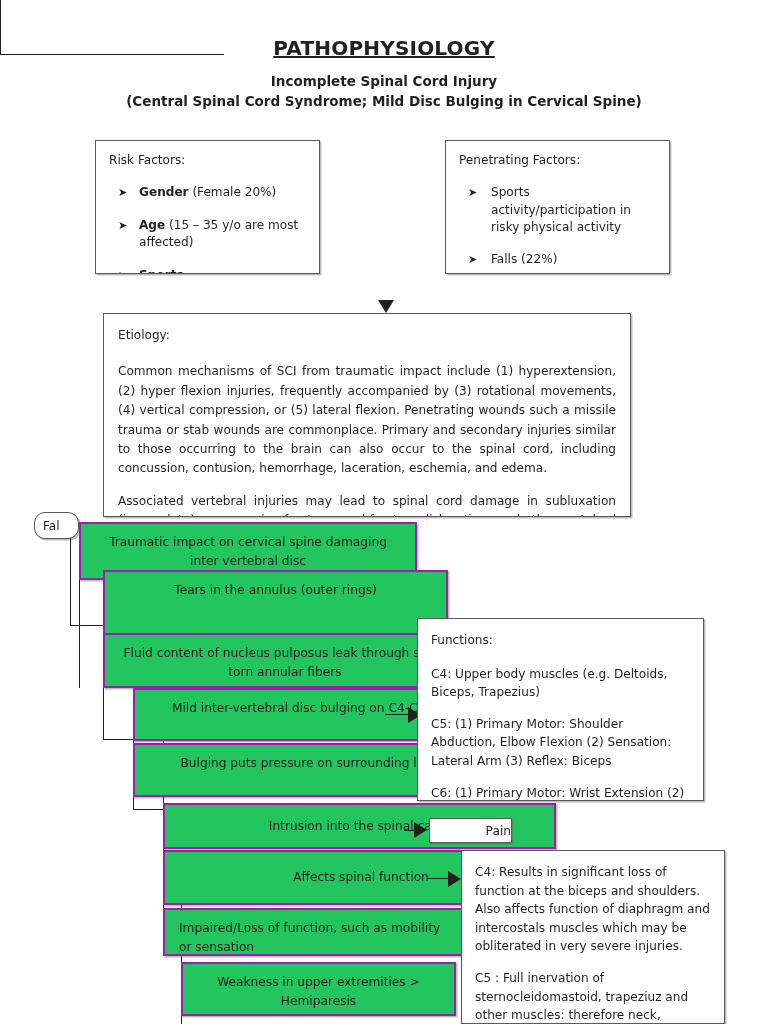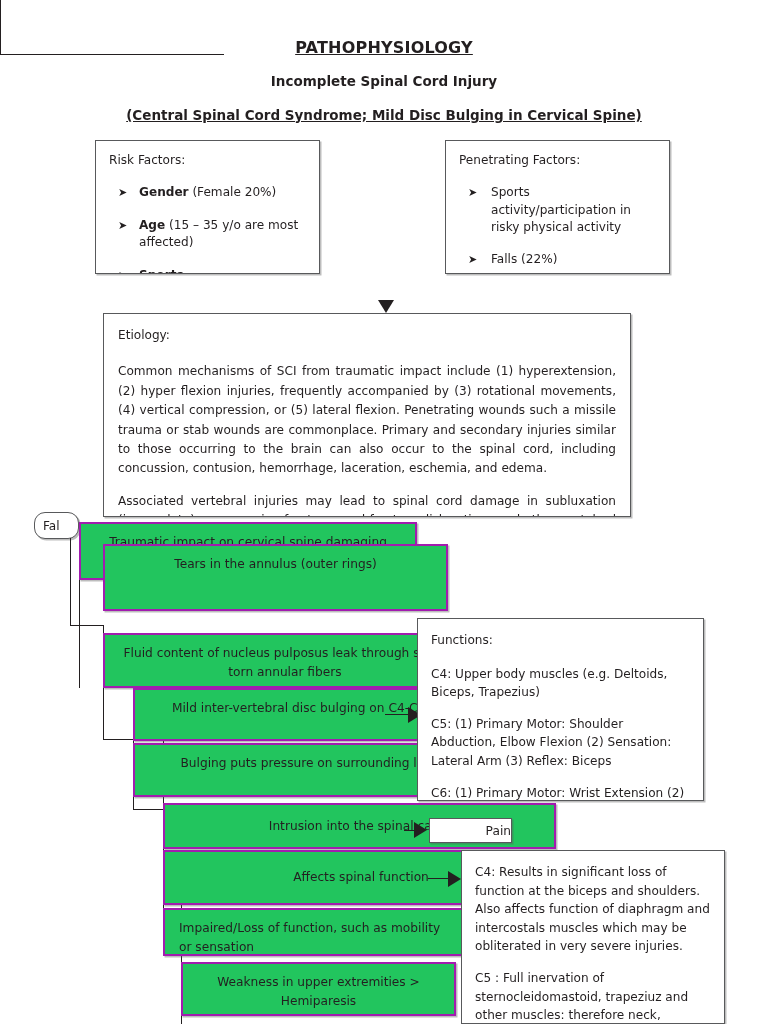--- a/index.html
+++ b/index.html
@@ -21,38 +21,36 @@
 
   
   .title-wrap {
     position: absolute;
     left: 0;
     top: 38px;
     width: 768px;
     text-align: center;
   }
   .title-main {
-    font-size: 16px;
+    font-size: 20px;
     font-weight: bold;
     text-decoration: underline;
     letter-spacing: .2px;
     line-height: 20px;
   }
   .title-sub1 {
     font-size: 13.5px;
     font-weight: bold;
     margin-top: 13px;
     line-height: 20px;
   }
   .title-sub2 {
     font-size: 13.5px;
     font-weight: bold;
-    margin-top: 14px;
     line-height: 20px;
-    text-decoration: underline;
   }
 
   
   .box {
     position: absolute;
     box-sizing: border-box;
     border: 1px solid #58595b;
     background: #ffffff;
     box-shadow: 1.5px 1.5px 0 rgba(90,90,90,.40);
     overflow: hidden;
@@ -225,21 +223,21 @@
 
   <div class="ln v" style="left:163px; top:740px; height:180px;"></div>
   <div class="ln h" style="left:163px; top:919px; width:18px;"></div>
 
   <div class="ln v" style="left:181px; top:850px; height:174px;"></div>
 
   <div class="flow" style="left:79px; top:522px; width:338px; height:58px;">
     <span>Traumatic impact on cervical spine damaging inter vertebral disc</span>
   </div>
 
-  <div class="flow" style="left:103px; top:544px; width:345px; height:67px;">
+  <div class="flow" style="left:103px; top:570px; width:345px; height:67px;">
     <span>Tears in the annulus (outer rings)</span>
   </div>
 
   <div class="flow" style="left:103px; top:633px; width:364px; height:55px;">
     <span>Fluid content of nucleus pulposus leak through some torn annular fibers</span>
   </div>
 
   <div class="flow" style="left:133px; top:688px; width:376px; height:53px;">
     <span>Mild inter-vertebral disc bulging on C4-C5, C5-C6</span>
   </div>

